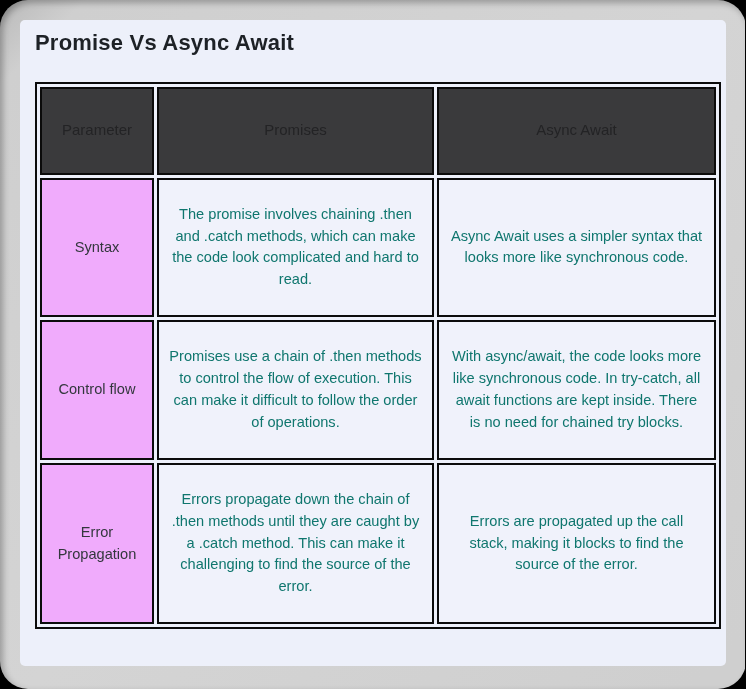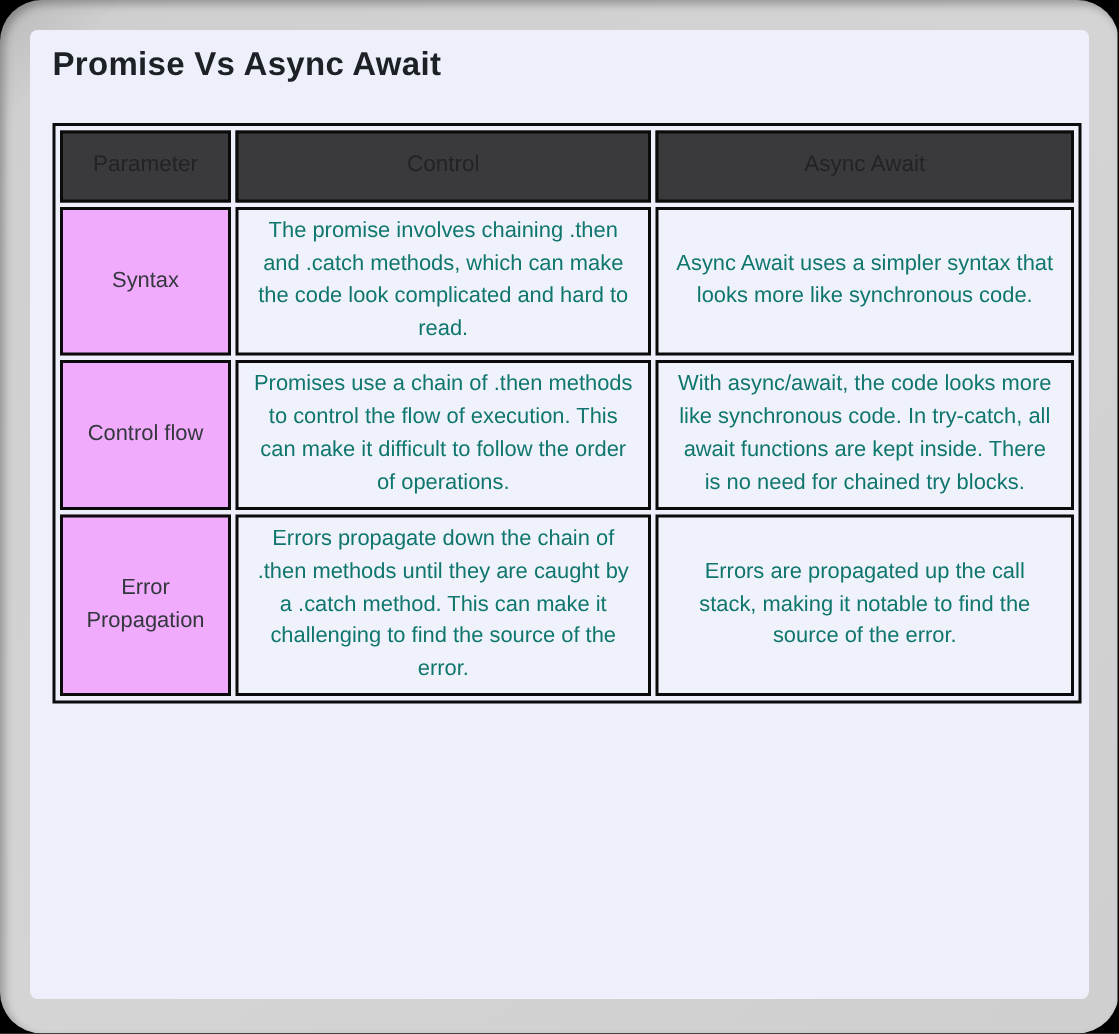--- a/index.html
+++ b/index.html
@@ -58,21 +58,21 @@
     border-collapse: separate;
     border-spacing: 3px;
     border: 2px solid #0b0b0b;
     background: #edf0fa;
   }
   .comparison-table th,
   .comparison-table td {
     border: 2px solid #0b0b0b;
     text-align: center;
     vertical-align: middle;
-    padding: 4px 10px;
+    padding: 24px 10px;
     font-size: 14.6px;
     line-height: 1.5;
     word-wrap: break-word;
   }
   .comparison-table th {
     background: #3a3a3c;
     color: #232325;
     font-weight: 400;
     height: 36px;
     font-size: 15px;
@@ -102,38 +102,38 @@
 
       <table class="comparison-table">
         <colgroup>
           <col class="col-parameter">
           <col class="col-promise">
           <col class="col-async">
         </colgroup>
         <thead>
           <tr>
             <th>Parameter</th>
-            <th>Control</th>
+            <th>Promises</th>
             <th>Async Await</th>
           </tr>
         </thead>
         <tbody>
           <tr>
             <td class="param-cell">Syntax</td>
             <td>The promise involves chaining .then and .catch methods, which can make the code look complicated and hard to read.</td>
             <td>Async Await uses a simpler syntax that looks more like synchronous code.</td>
           </tr>
           <tr>
             <td class="param-cell">Control flow</td>
             <td>Promises use a chain of .then methods to control the flow of execution. This can make it difficult to follow the order of operations.</td>
             <td>With async/await, the code looks more like synchronous code. In try-catch, all await functions are kept inside. There is no need for chained try blocks.</td>
           </tr>
           <tr>
             <td class="param-cell">Error Propagation</td>
             <td>Errors propagate down the chain of .then methods until they are caught by a .catch method. This can make it challenging to find the source of the error.</td>
-            <td>Errors are propagated up the call stack, making it notable to find the source of the error.</td>
+            <td>Errors are propagated up the call stack, making it blocks to find the source of the error.</td>
           </tr>
         </tbody>
       </table>
 
     </div>
   </div>
 </div>
 
 </body></html>

